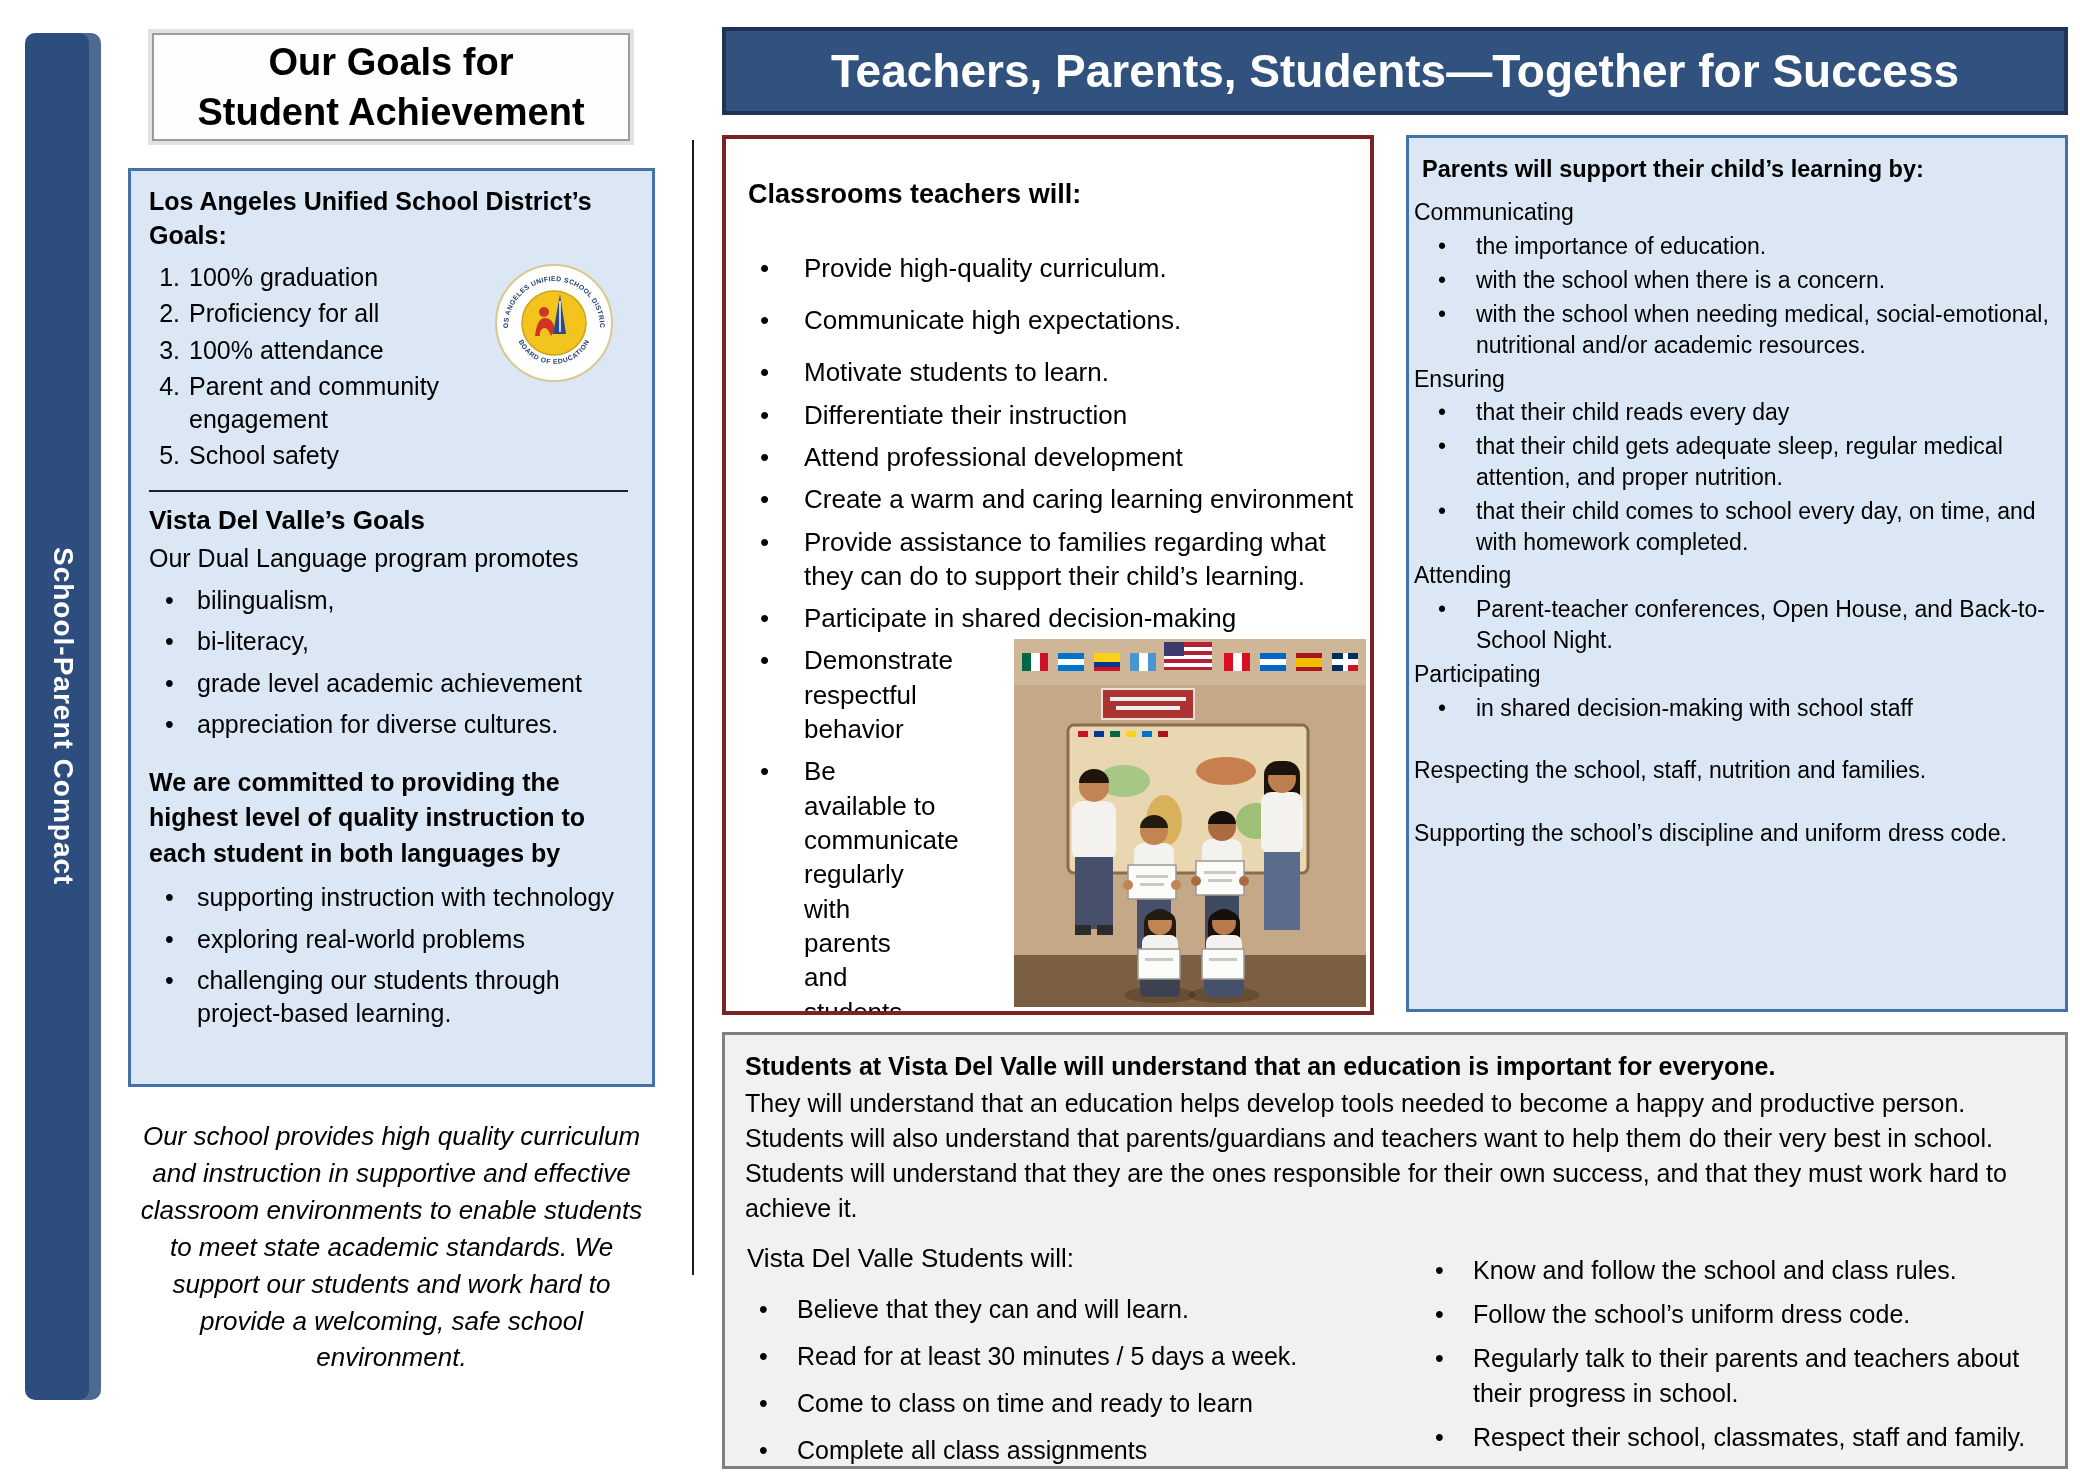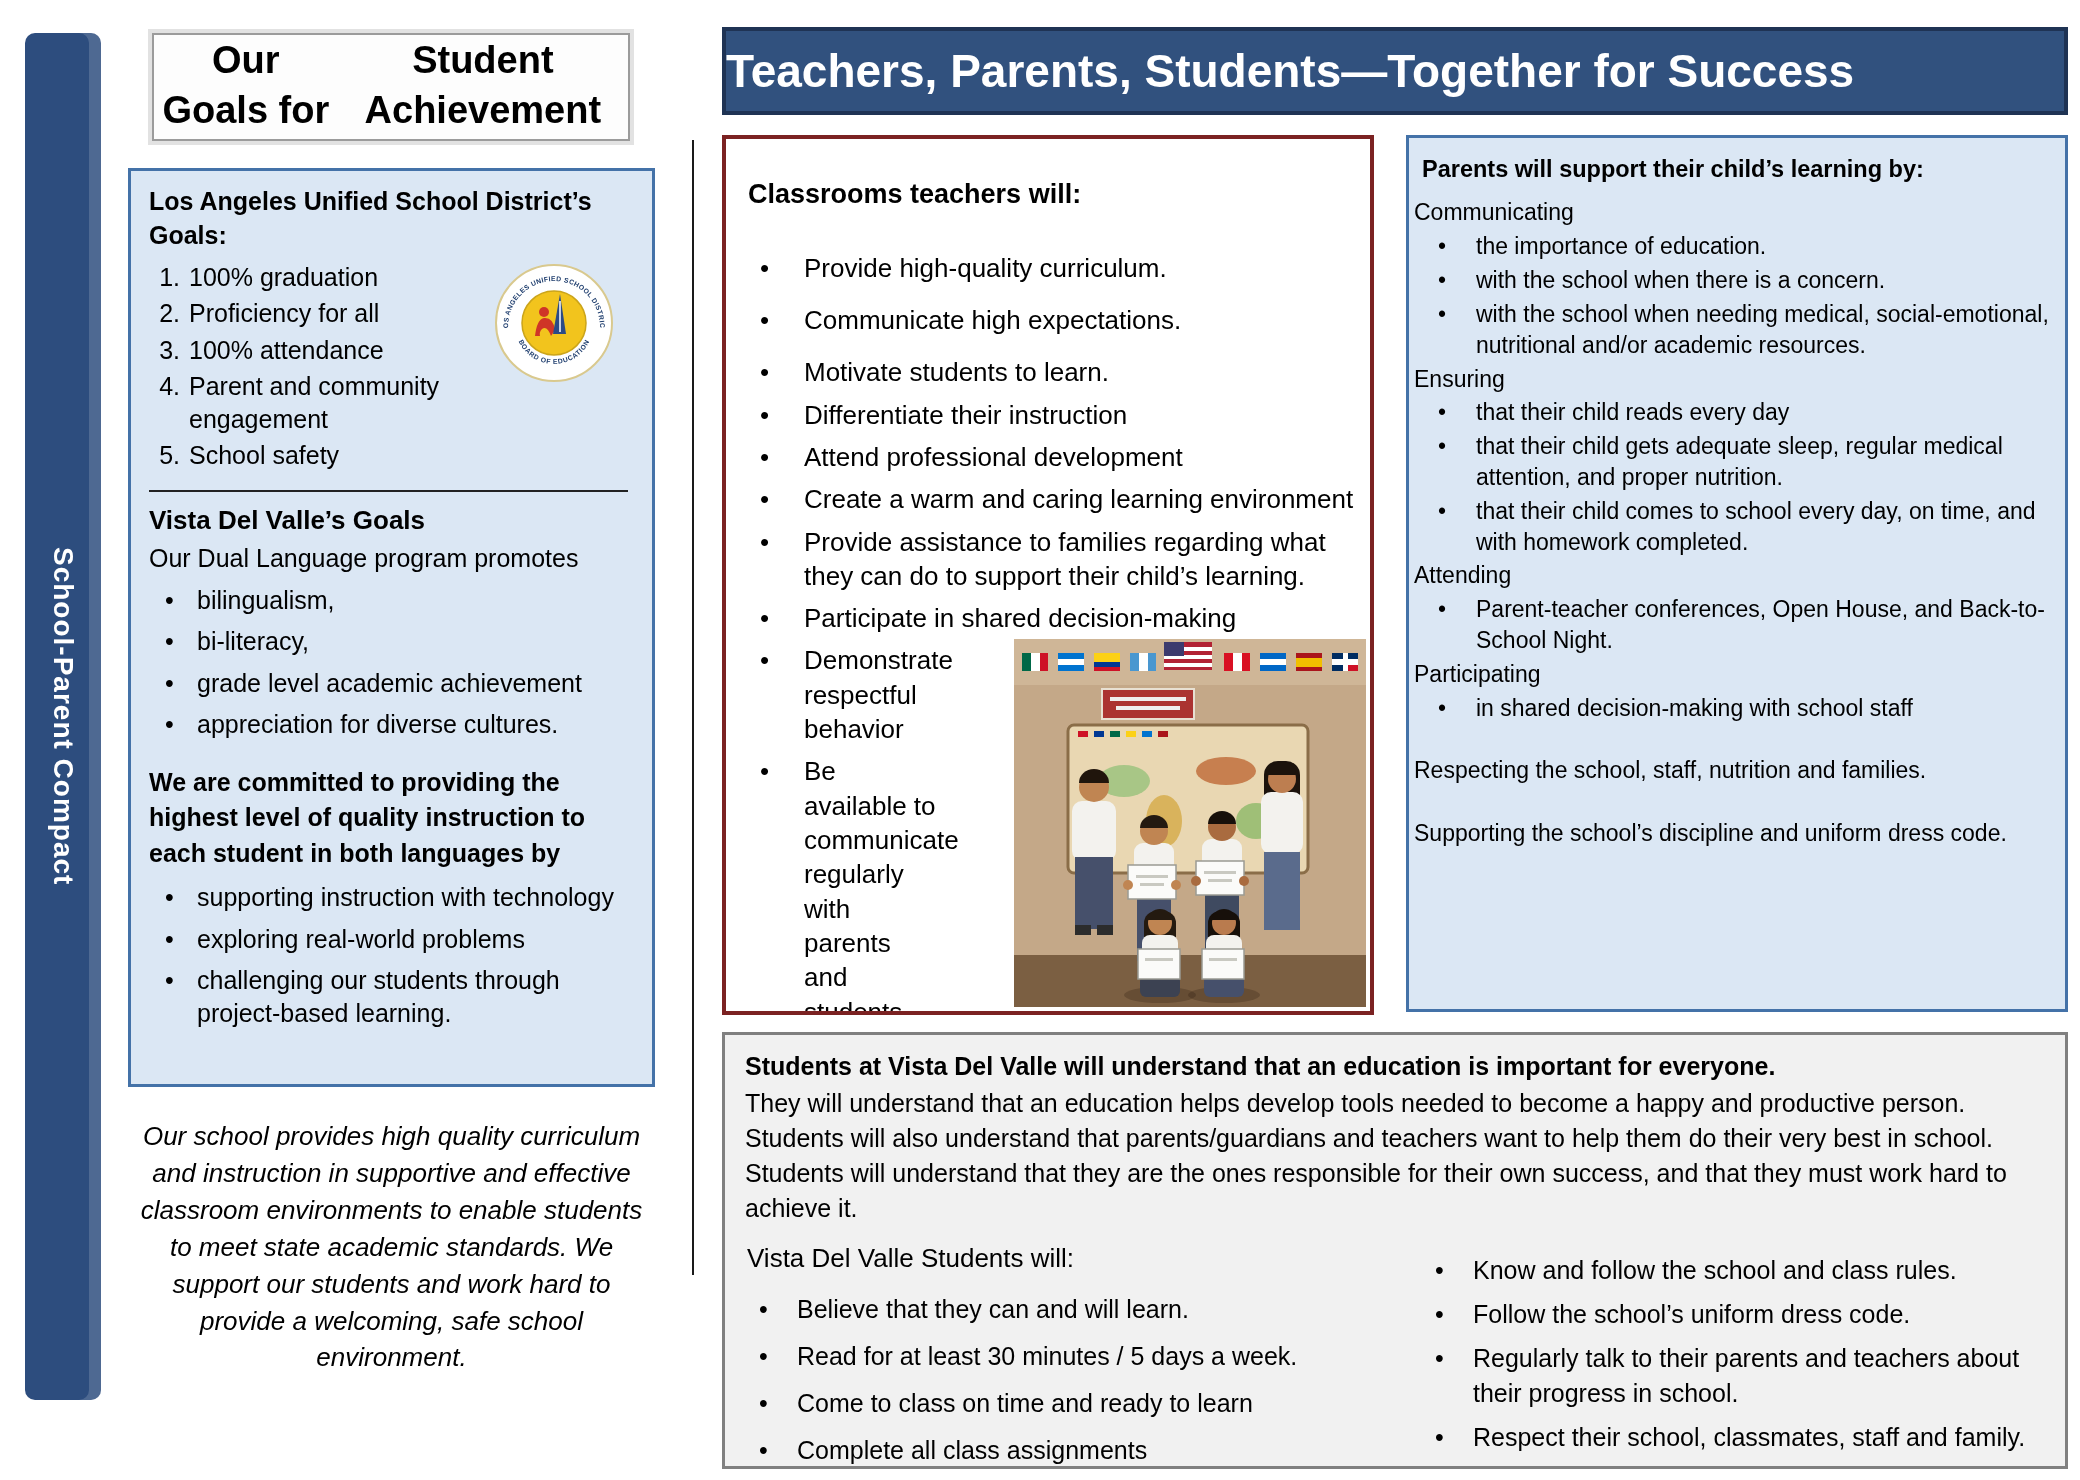--- a/index.html
+++ b/index.html
@@ -15,21 +15,21 @@
   }
   .sidebar-label {
     writing-mode: vertical-rl;
     color: #fff; font-weight: bold; font-size: 28px; letter-spacing: 1px; white-space: nowrap;
   }
 
   
   .title-box {
     position: absolute; left: 152px; top: 33px; width: 478px; height: 108px;
     background: #fdfdfd; border: 2px solid #9b9b9b; outline: 4px solid #e2e2e2;
-    display: flex; flex-direction: row; justify-content: center;
+    display: flex; flex-direction: column; justify-content: center;
     text-align: center; font-weight: bold; font-size: 38px; line-height: 1.32;
   }
 
   
   .goals-box {
     position: absolute; left: 128px; top: 168px; width: 527px; height: 919px;
     background: #dbe7f4; border: 3px solid #4472a8;
     padding: 14px 18px; font-size: 25px; line-height: 1.3; overflow: hidden;
   }
   .district-heading { font-weight: bold; font-size: 25px; line-height: 1.35; margin-bottom: 8px; }
@@ -49,21 +49,21 @@
     position: absolute; left: 128px; top: 1118px; width: 527px;
     text-align: center; font-style: italic; font-size: 26px; line-height: 1.42;
   }
 
   .vdivider { position: absolute; left: 692px; top: 140px; width: 2px; height: 1135px; background: #1a1a1a; }
 
   
   .banner {
     position: absolute; left: 722px; top: 27px; width: 1346px; height: 88px;
     background: #31517e; border: 4px solid #1f3354;
-    display: flex; align-items: center; 
+    display: flex; align-items: center; justify-content: center;
     color: #fff; font-weight: bold; font-size: 46px;
   }
 
   
   .teachers-box {
     position: absolute; left: 722px; top: 135px; width: 652px; height: 880px;
     background: #fff; border: 4px solid #7b2222;
     padding: 26px 16px; font-size: 26px; line-height: 1.32; overflow: hidden;
   }
   .t-heading { font-weight: bold; font-size: 27px; margin: 12px 0 38px 6px; }

